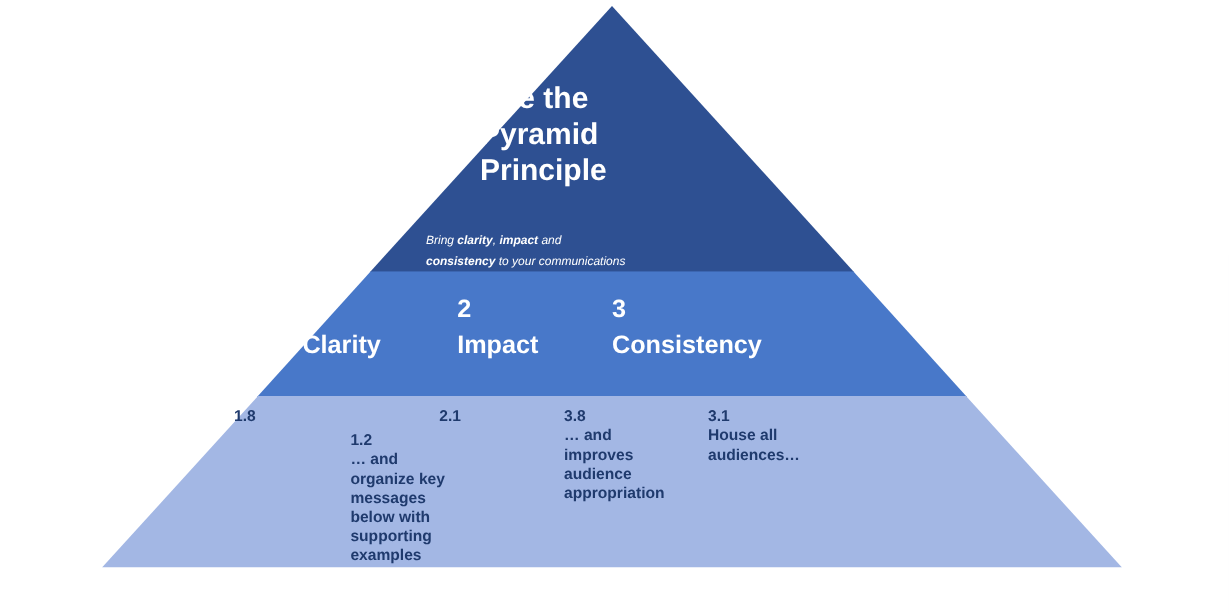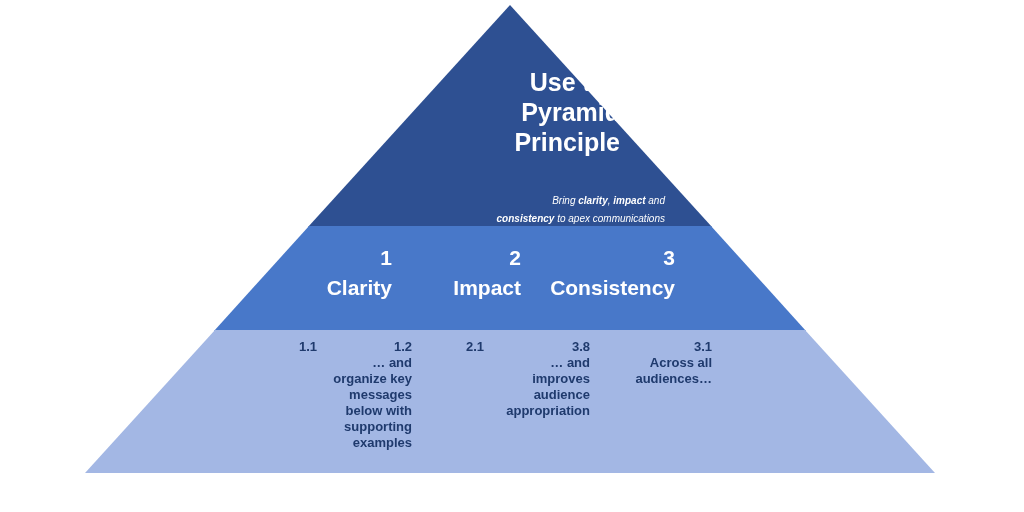--- a/index.html
+++ b/index.html
@@ -27,21 +27,21 @@
   }
   .tier2-shape {
     background: #4878c9;
     clip-path: polygon(309px 226px, 711px 226px, 806px 331px, 214px 331px);
   }
   .tier3-shape {
     background: #a3b7e4;
     clip-path: polygon(215px 330px, 805px 330px, 935px 473px, 85px 473px);
   }
   
-  .txt { position: absolute; text-align: right; }
+  .txt { position: absolute; text-align: left; }
   .tier1-title {
     left: 400px; top: 67px; width: 220px;
     color: #ffffff;
     font-size: 25px;
     font-weight: bold;
     line-height: 30px;
     white-space: pre-line;
   }
   .tier1-subtitle {
     left: 355px; top: 174px; width: 310px;
@@ -64,59 +64,59 @@
   .tier2-col-3 { left: 510px; width: 165px; }
   .tier3-cell {
     top: 339px;
     color: #1f3a6d;
     font-size: 13px;
     font-weight: bold;
     line-height: 16px;
   }
   .tier3-cell .cell-body { white-space: pre-line; }
   .tier3-cell-1 { left: 195px; width: 122px; }
-  .tier3-cell-2 { left: 292px; width: 120px; }
+  .tier3-cell-2 { left: 292px; width: 120px; margin-top: 20px; }
   .tier3-cell-3 { left: 366px; width: 118px; }
   .tier3-cell-4 { left: 470px; width: 120px; }
   .tier3-cell-5 { left: 590px; width: 122px; }
   .tier3-cell-6 { left: 688px; width: 122px; }
 </style>
 </head>
 <body>
 
 <div class="canvas">
 
   <div class="tier tier1-shape"></div>
   <div class="tier tier2-shape"></div>
   <div class="tier tier3-shape"></div>
 
   <div class="txt tier1-title">Use the
 Pyramid
 Principle</div>
 
   <div class="txt tier1-subtitle">
     <span>Bring </span><span class="b">clarity</span><span>, </span><span class="b">impact</span><span> and
-</span><span class="b">consistency</span><span> to apex communications</span>
+</span><span class="b">consistency</span><span> to your communications</span>
   </div>
 
   <div class="txt tier2-col tier2-col-1">
     <div>1</div>
     <div>Clarity</div>
   </div>
   <div class="txt tier2-col tier2-col-2">
     <div>2</div>
     <div>Impact</div>
   </div>
   <div class="txt tier2-col tier2-col-3">
     <div>3</div>
     <div>Consistency</div>
   </div>
 
   <div class="txt tier3-cell tier3-cell-1">
-    <div class="cell-id">1.1</div>
+    <div class="cell-id">1.8</div>
   </div>
   <div class="txt tier3-cell tier3-cell-2">
     <div class="cell-id">1.2</div>
     <div class="cell-body">… and
 organize key
 messages
 below with
 supporting
 examples</div>
   </div>
@@ -125,17 +125,17 @@
   </div>
   <div class="txt tier3-cell tier3-cell-4">
     <div class="cell-id">3.8</div>
     <div class="cell-body">… and
 improves
 audience
 appropriation</div>
   </div>
   <div class="txt tier3-cell tier3-cell-5">
     <div class="cell-id">3.1</div>
-    <div class="cell-body">Across all
+    <div class="cell-body">House all
 audiences…</div>
   </div>
 
 </div>
 
 </body></html>

